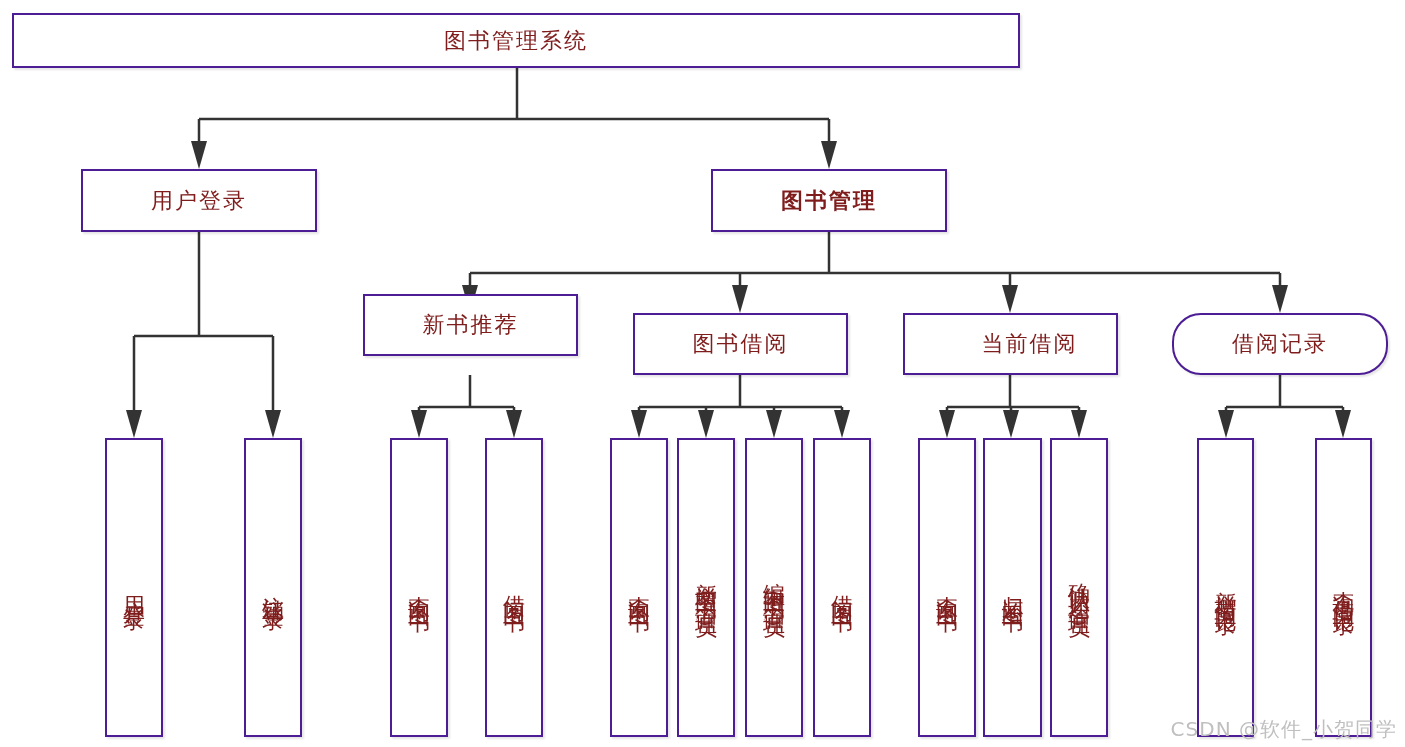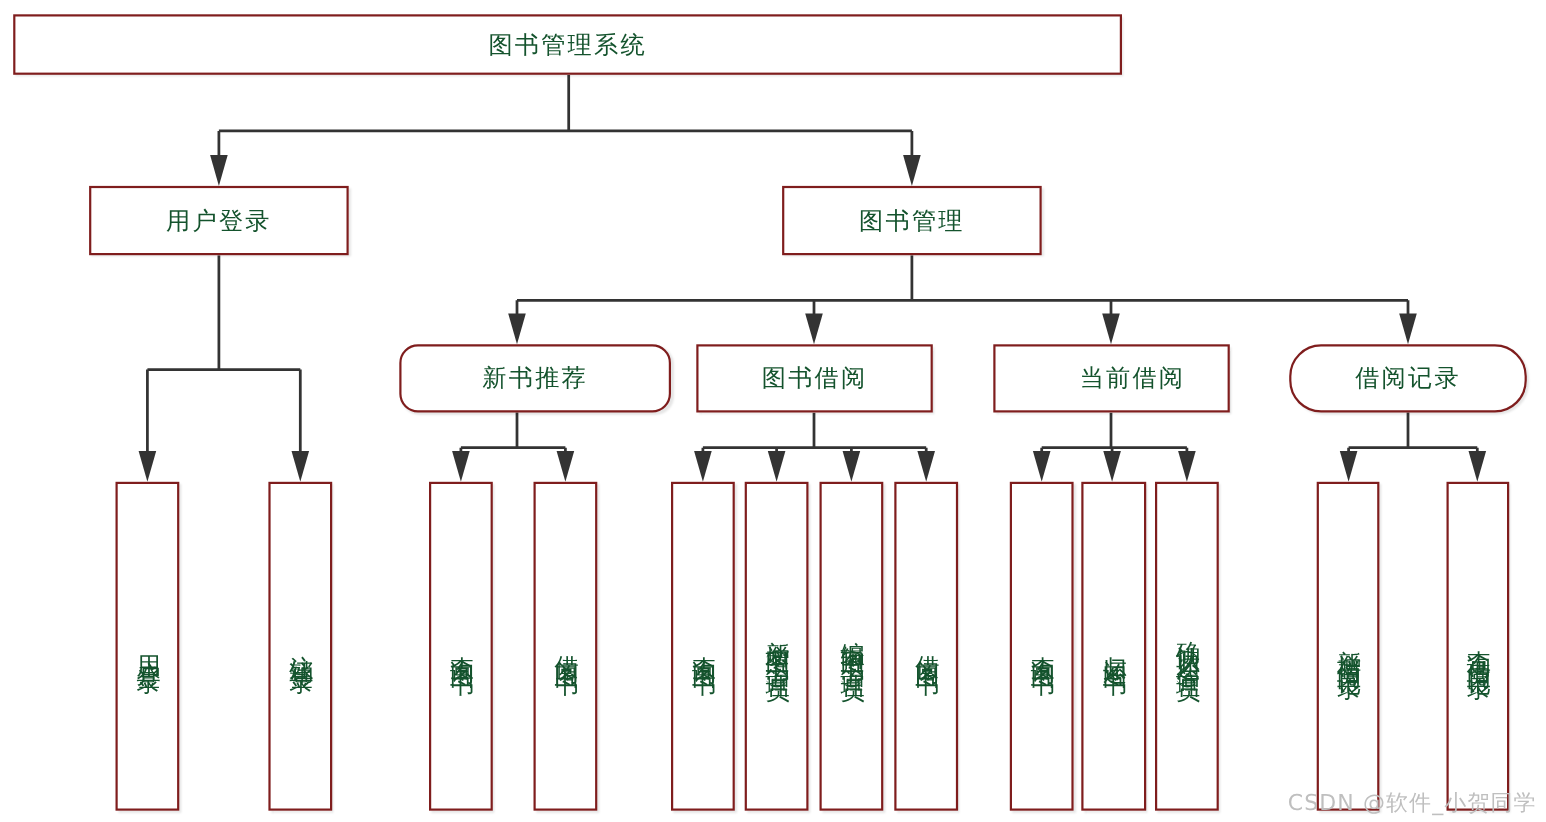--- a/index.html
+++ b/index.html
@@ -20,26 +20,26 @@
   svg.connectors {
     position: absolute;
     left: 0; top: 0;
     width: 1405px;
     height: 747px;
     z-index: 1;
   }
   .node {
     position: absolute;
     box-sizing: border-box;
-    border: 2px solid #7f1d1d;
+    border: 2px solid #4c1d95;
     background: #ffffff;
     display: flex;
     align-items: center;
     justify-content: center;
-    color: #14532d;
+    color: #7f1d1d;
     z-index: 2;
     box-shadow: 2px 2px 2px rgba(0,0,0,0.10);
   }
   .node .lbl {
     font-size: 22px;
     letter-spacing: 2px;
     white-space: nowrap;
   }
   .node.leaf .lbl {
     writing-mode: vertical-lr;
@@ -115,25 +115,25 @@
     </g>
   </svg>
 
   <div class="node" style="left:12px; top:13px; width:1008px; height:55px;">
     <span class="lbl">图书管理系统</span>
   </div>
 
   <div class="node" style="left:81px; top:169px; width:236px; height:63px;">
     <span class="lbl">用户登录</span>
   </div>
-  <div class="node" style="left:711px; top:169px; width:236px; height:63px;">
+  <div class="node" style="left:711px; top:169px; width:236px; height:63px;font-weight:bold;">
     <span class="lbl">图书管理</span>
   </div>
 
-  <div class="node" style="left:363px; top:313px; width:247px; height:62px;border-radius:17px;">
+  <div class="node" style="left:363px; top:294px; width:215px; height:62px;">
     <span class="lbl">新书推荐</span>
   </div>
   <div class="node" style="left:633px; top:313px; width:215px; height:62px;align-items:center;">
     <span class="lbl">图书借阅</span>
   </div>
   <div class="node" style="left:903px; top:313px; width:215px; height:62px;padding-left:38px;">
     <span class="lbl">当前借阅</span>
   </div>
   <div class="node" style="left:1172px; top:313px; width:216px; height:62px;border-radius:29px;">
     <span class="lbl">借阅记录</span>

